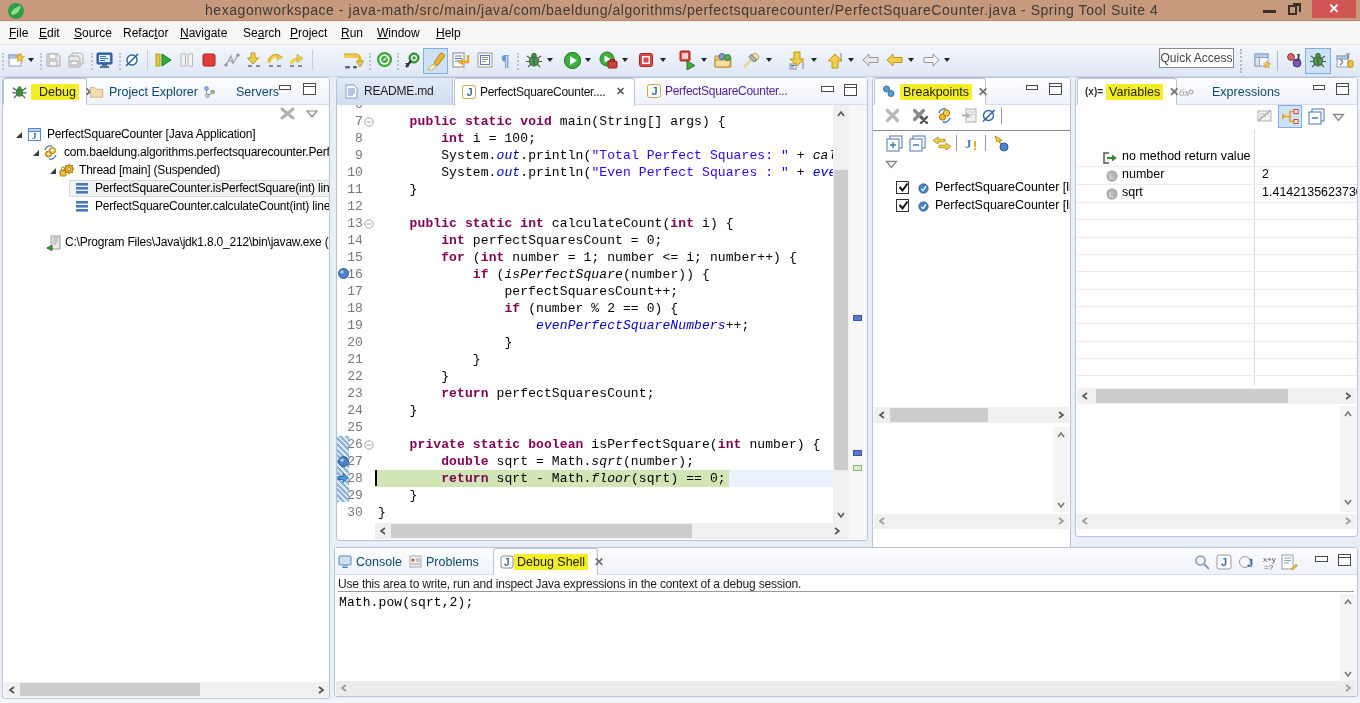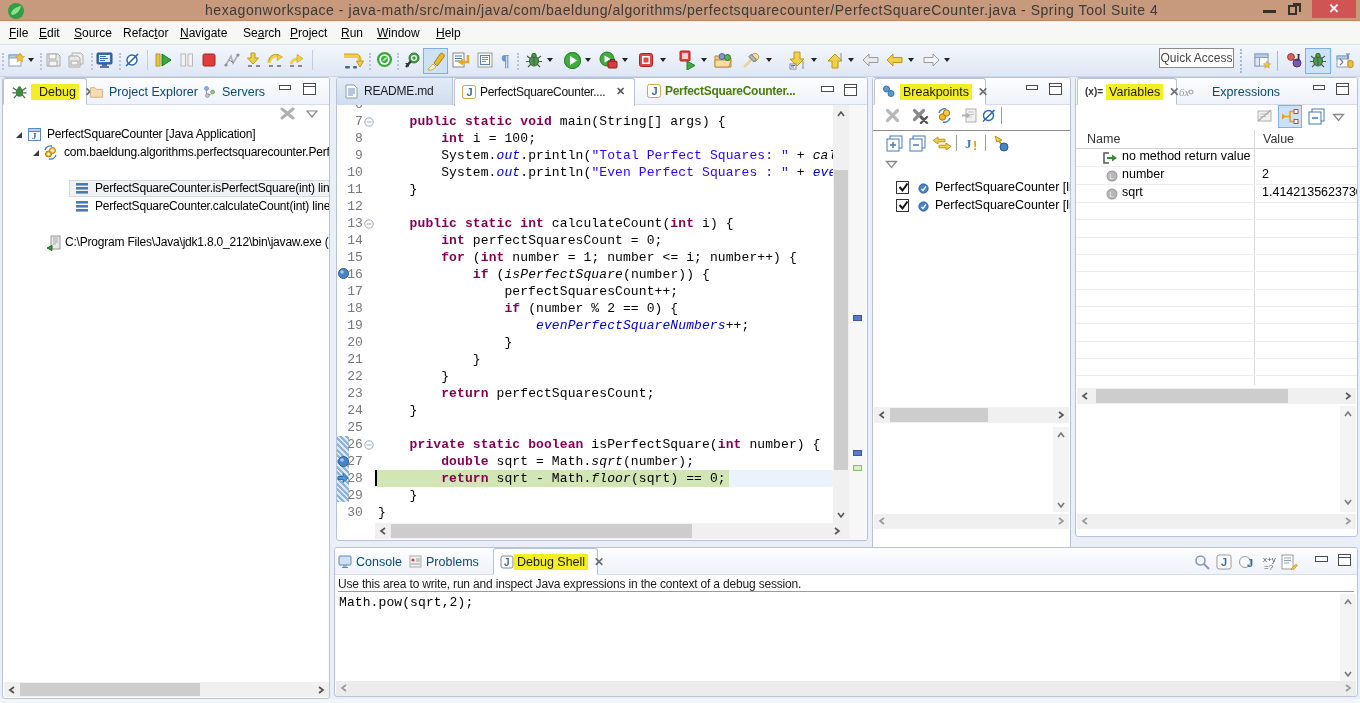--- a/index.html
+++ b/index.html
@@ -331,21 +331,21 @@
       </svg>
     <span style="margin-left:5px;">Project Explorer</span>
   </div>
   <div class="vtab" style="left:200px;width:62px;">
     <svg width="14" height="14" viewBox="0 0 16 16">
         <circle cx="4" cy="4" r="2.2" fill="#8ab4e8" stroke="#6890c8"></circle>
         <circle cx="11" cy="8" r="2.2" fill="#9ac48a" stroke="#78a068"></circle>
         <circle cx="5" cy="12" r="2.2" fill="#c8c8c8" stroke="#999"></circle>
         <path d="M4 6 v4 M6 11 h3" stroke="#888" fill="none"></path>
       </svg>
-    <span style="margin-left:5px;text-align:center;">Servers</span>
+    <span style="margin-left:19px;text-align:center;">Servers</span>
   </div>
   <div class="abs" style="left:276px;top:6px;width:14px;height:11px;">
       <div style="width:12px;height:5px;border:1px solid #4a4a4a;background:#fff;margin-top:1px;"></div>
     </div>
   <div class="abs" style="left:300px;top:5px;width:13px;height:12px;border:1px solid #4a4a4a;background:#fff;">
       <div style="height:3px;background:#fff;border-bottom:1px solid #4a4a4a;"></div>
     </div>
 
   <svg class="abs" style="left:277px;top:29px;" width="15" height="13" viewBox="0 0 15 13">
       <path d="M2 2 L13 11 M13 2 L2 11" stroke="#b0b0b0" stroke-width="3" stroke-linecap="round"></path>
@@ -373,20 +373,33 @@
         </svg>
       <svg class="abs" style="left:40px;top:1px" width="15" height="15" viewBox="0 0 15 15">
           <path d="M2 5 A6 6 0 0 1 9 1" stroke="#4a78b0" stroke-width="1.4" fill="none"></path>
           <path d="M13 10 A6 6 0 0 1 6 14" stroke="#4a78b0" stroke-width="1.4" fill="none"></path>
           <circle cx="5.5" cy="9" r="3" fill="#f0b830" stroke="#b07808"></circle>
           <circle cx="9.5" cy="5.5" r="3" fill="#f0c850" stroke="#b07808"></circle>
           <circle cx="5.5" cy="9" r="1.2" fill="#fff"></circle>
           <circle cx="9.5" cy="5.5" r="1.2" fill="#fff"></circle>
         </svg>
       <span class="abs" style="left:61px;top:1px;">com.baeldung.algorithms.perfectsquarecounter.PerfectSquareCounter</span>
+    </div>
+    <div class="abs" style="left:0;top:36px;width:326px;height:18px;white-space:nowrap;">
+      <svg class="abs" style="left:46px;top:5px" width="9" height="9">
+          <path d="M7 1 L7 7 L1 7z" fill="#3a3a3a"></path>
+        </svg>
+      <svg class="abs" style="left:56px;top:1px" width="16" height="15" viewBox="0 0 16 15">
+          <rect x="1" y="7" width="6" height="6" rx="1" fill="#f0c040" stroke="#a88010"></rect>
+          <rect x="2.5" y="4" width="3" height="4" rx="1.5" fill="none" stroke="#a88010"></rect>
+          <circle cx="10" cy="6" r="4" fill="#f0b830" stroke="#a88010"></circle>
+          <circle cx="10" cy="6" r="1.5" fill="#fff" stroke="#a88010"></circle>
+          <path d="M10 .5 v2 M10 9.5 v2 M4.5 6 h2 M13.5 6 h2 M6 2 l1.5 1.5 M14 2 l-1.5 1.5 M6 10 l1.5-1.5 M14 10 l-1.5-1.5" stroke="#a88010"></path>
+        </svg>
+      <span class="abs" style="left:76px;top:1px;">Thread [main] (Suspended)</span>
     </div>
     <div class="abs" style="left:0;top:54px;width:326px;height:18px;white-space:nowrap;">
       <div class="abs" style="left:66px;top:0;width:262px;height:17px;background:#f0f1f3;border:1px solid #d6d9de;"></div>
       <svg class="abs" style="left:72px;top:2px" width="14" height="13" viewBox="0 0 14 13">
           <rect x="1" y="1" width="12" height="2.6" fill="#4a7ab5"></rect>
           <rect x="1" y="5" width="12" height="2.6" fill="#4a7ab5"></rect>
           <rect x="1" y="9" width="12" height="2.6" fill="#4a7ab5"></rect>
         </svg>
       <span class="abs" style="left:92px;top:1px;">PerfectSquareCounter.isPerfectSquare(int) line: 28</span>
     </div>
@@ -434,21 +447,21 @@
           <text x="4.5" y="11" font-size="11" font-weight="bold" fill="#3a6ea5" font-family="Liberation Sans">J</text>
         </svg>
       <span class="abs" style="left:25px;top:6px;font-size:12px;letter-spacing:-0.28px;color:#111;">PerfectSquareCounter....</span>
       <span class="abs" style="left:161px;top:6px;font-size:11px;color:#555;font-weight:bold;">✕</span>
     </div>
     <div class="abs" style="left:299px;top:0;width:150px;height:27px;">
       <svg class="abs" style="left:11px;top:6px" width="14" height="14" viewBox="0 0 14 14">
           <rect x="0.5" y="0.5" width="13" height="13" rx="2" fill="#fff" stroke="#c8a84a"></rect>
           <text x="4.5" y="11" font-size="11" font-weight="bold" fill="#3a6ea5" font-family="Liberation Sans">J</text>
         </svg>
-      <span class="abs" style="left:29px;top:6px;font-size:12px;letter-spacing:-0.28px;color:#4d7c0f;font-weight:bold;">PerfectSquareCounter...</span>
+      <span class="abs" style="left:29px;top:6px;font-size:12px;letter-spacing:-0.28px;color:#4c1d95;">PerfectSquareCounter...</span>
     </div>
     <div class="abs" style="left:484px;top:8px;width:13px;height:6px;border:1px solid #4a4a4a;background:#fff;"></div>
     <div class="abs" style="left:507px;top:6px;width:13px;height:12px;border:1px solid #4a4a4a;background:#fff;">
         <div style="height:3px;border-bottom:1px solid #4a4a4a;"></div>
       </div>
   </div>
   <div id="codearea" class="abs mono" style="left:0;top:27px;width:530px;height:436px;font-size:13px;letter-spacing:0.1px;line-height:17px;color:#000;overflow:hidden;">
 
     <div class="abs" style="left:38px;top:365px;width:354px;height:17px;background:#d2e5b5;"></div>
     <div class="abs" style="left:392px;top:365px;width:104px;height:17px;background:#eaf3fd;"></div>
@@ -695,24 +708,20 @@
       </svg>
     <svg class="abs" style="left:232px;top:3px" width="17" height="17" viewBox="0 0 17 17">
         <rect x="4" y="1" width="12" height="12" fill="#fff" stroke="#4a78b0"></rect>
         <rect x="1" y="4" width="12" height="12" fill="#fff" stroke="#4a78b0"></rect>
         <path d="M4 10 h6" stroke="#4a78b0" stroke-width="1.4"></path>
       </svg>
     <svg class="abs" style="left:256px;top:8px" width="13" height="9" viewBox="0 0 13 9">
         <path d="M1.5 1.5 L11.5 1.5 L6.5 7.5z" fill="none" stroke="#888" stroke-width="1.3"></path>
       </svg>
 
-    <div class="abs" style="left:0;top:25px;width:281px;height:19px;border-bottom:1px solid #d0d0d0;color:#333;">
-      <span class="abs" style="left:11px;top:2px;">Name</span>
-      <span class="abs" style="left:187px;top:2px;">Value</span>
-    </div>
     <div class="abs" style="left:178px;top:25px;width:1px;height:255px;background:#d8d8d8;"></div>
 
     <div class="abs" style="left:0;top:44px;width:281px;height:240px;color:#000;">
       <svg class="abs" style="left:27px;top:3px" width="15" height="12" viewBox="0 0 15 12">
           <path d="M6 1 H1 V11 H6" stroke="#555" stroke-width="1.5" fill="none"></path>
           <path d="M4 6 h7" stroke="#3a8a3a" stroke-width="1.8"></path>
           <path d="M9 2.5 L14 6 L9 9.5z" fill="#3a8a3a"></path>
         </svg>
       <span class="abs" style="left:46px;top:0px;">no method return value</span>
       <div class="abs" style="left:0;top:17px;width:281px;height:1px;background:#ececec;"></div>

